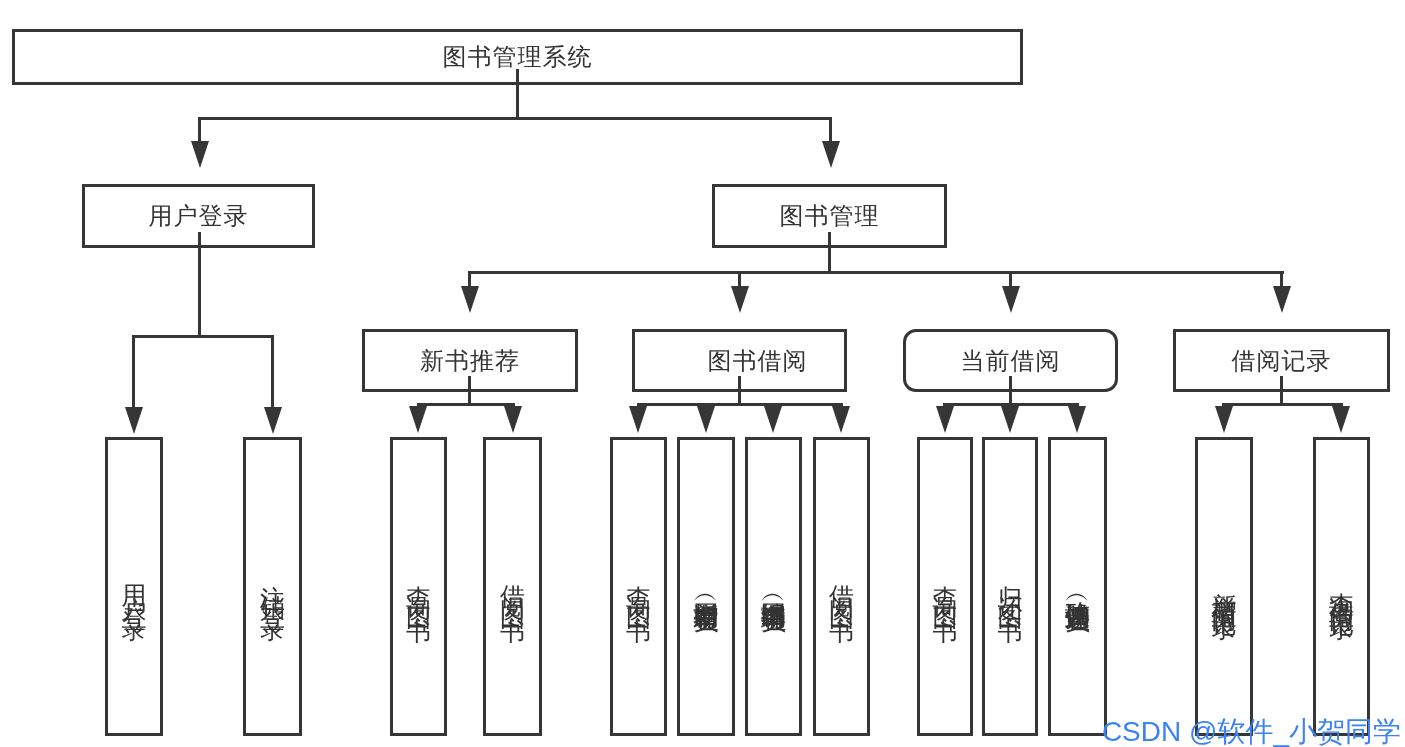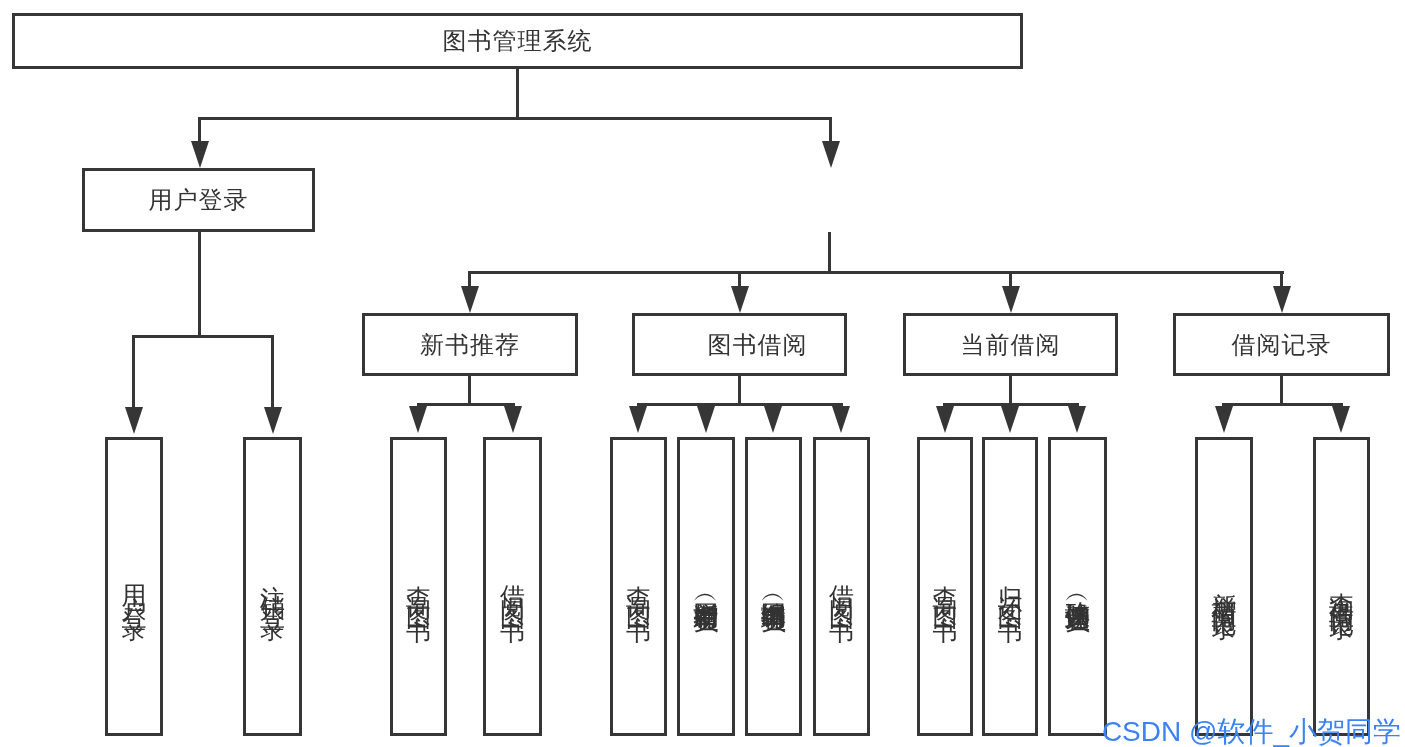--- a/index.html
+++ b/index.html
@@ -6,21 +6,21 @@
   #canvas {
     position:relative; width:1405px; height:747px; background:#ffffff;
     font-family:"Liberation Sans", sans-serif; color:#333333; overflow:hidden;
   }
   .box {
     position:absolute; box-sizing:border-box;
     border:3px solid #363636; background:#ffffff;
     display:flex; align-items:center; justify-content:center;
     color:#333333;
   }
-  .hbox { font-size:24px; letter-spacing:1px; }
+  .hbox { font-size:24px; letter-spacing:1px;margin-top:16px; }
   .leaf {
     writing-mode:vertical-rl; text-orientation:mixed;
     font-size:25px; line-height:1;
   }
   .ls-wide  { letter-spacing:11px; }
   .ls-med   { letter-spacing:5px;  }
   .ls-tight { letter-spacing:1px;  }
   .vline, .hline { position:absolute; background:#363636; }
   .arrow {
     position:absolute; width:0; height:0;
@@ -45,20 +45,23 @@
   <div class="vline" style="left:516px; top:69px;  width:3px; height:50px;"></div>
   <div class="hline" style="left:198px; top:117px; width:634px; height:3px;"></div>
   <div class="vline" style="left:198px; top:117px; width:3px; height:27px;"></div>
   <div class="arrow" style="left:191px; top:141px;"></div>
   <div class="vline" style="left:829px; top:117px; width:3px; height:27px;"></div>
   <div class="arrow" style="left:822px; top:141px;"></div>
 
   <div class="box hbox" style="left:82px; top:168px; width:233px; height:64px;">
     <span>用户登录</span>
   </div>
+  <div class="box hbox" style="left:712px; top:168px; width:235px; height:64px;">
+    <span>图书管理</span>
+  </div>
 
   <div class="vline" style="left:198px; top:232px; width:3px; height:105px;"></div>
   <div class="hline" style="left:132px; top:335px; width:142px; height:3px;"></div>
   <div class="vline" style="left:132px; top:335px; width:3px; height:74px;"></div>
   <div class="arrow" style="left:125px; top:407px;"></div>
   <div class="vline" style="left:271px; top:335px; width:3px; height:74px;"></div>
   <div class="arrow" style="left:264px; top:407px;"></div>
 
   <div class="vline" style="left:828px; top:232px; width:3px; height:41px;"></div>
   <div class="hline" style="left:468px; top:271px; width:816px; height:3px;"></div>
@@ -70,21 +73,21 @@
   <div class="arrow" style="left:1002px; top:286px;"></div>
   <div class="vline" style="left:1280px; top:271px; width:3px; height:17px;"></div>
   <div class="arrow" style="left:1273px; top:286px;"></div>
 
   <div class="box hbox" style="left:362px; top:313px; width:216px; height:63px;">
     <span>新书推荐</span>
   </div>
   <div class="box hbox" style="left:632px; top:313px; width:215px; height:63px;padding-left:36px;">
     <span>图书借阅</span>
   </div>
-  <div class="box hbox" style="left:903px; top:313px; width:215px; height:63px;">
+  <div class="box hbox" style="left:903px; top:313px; width:215px; height:63px;border-radius:13px;">
     <span>当前借阅</span>
   </div>
   <div class="box hbox" style="left:1173px; top:313px; width:217px; height:63px;font-family:Liberation Serif, serif;">
     <span>借阅记录</span>
   </div>
 
   <div class="vline" style="left:468px; top:376px; width:3px; height:29px;"></div>
   <div class="hline" style="left:417px; top:403px; width:98px; height:3px;"></div>
   <div class="arrow" style="left:409px; top:406px;"></div>
   <div class="arrow" style="left:504px; top:406px;"></div>

